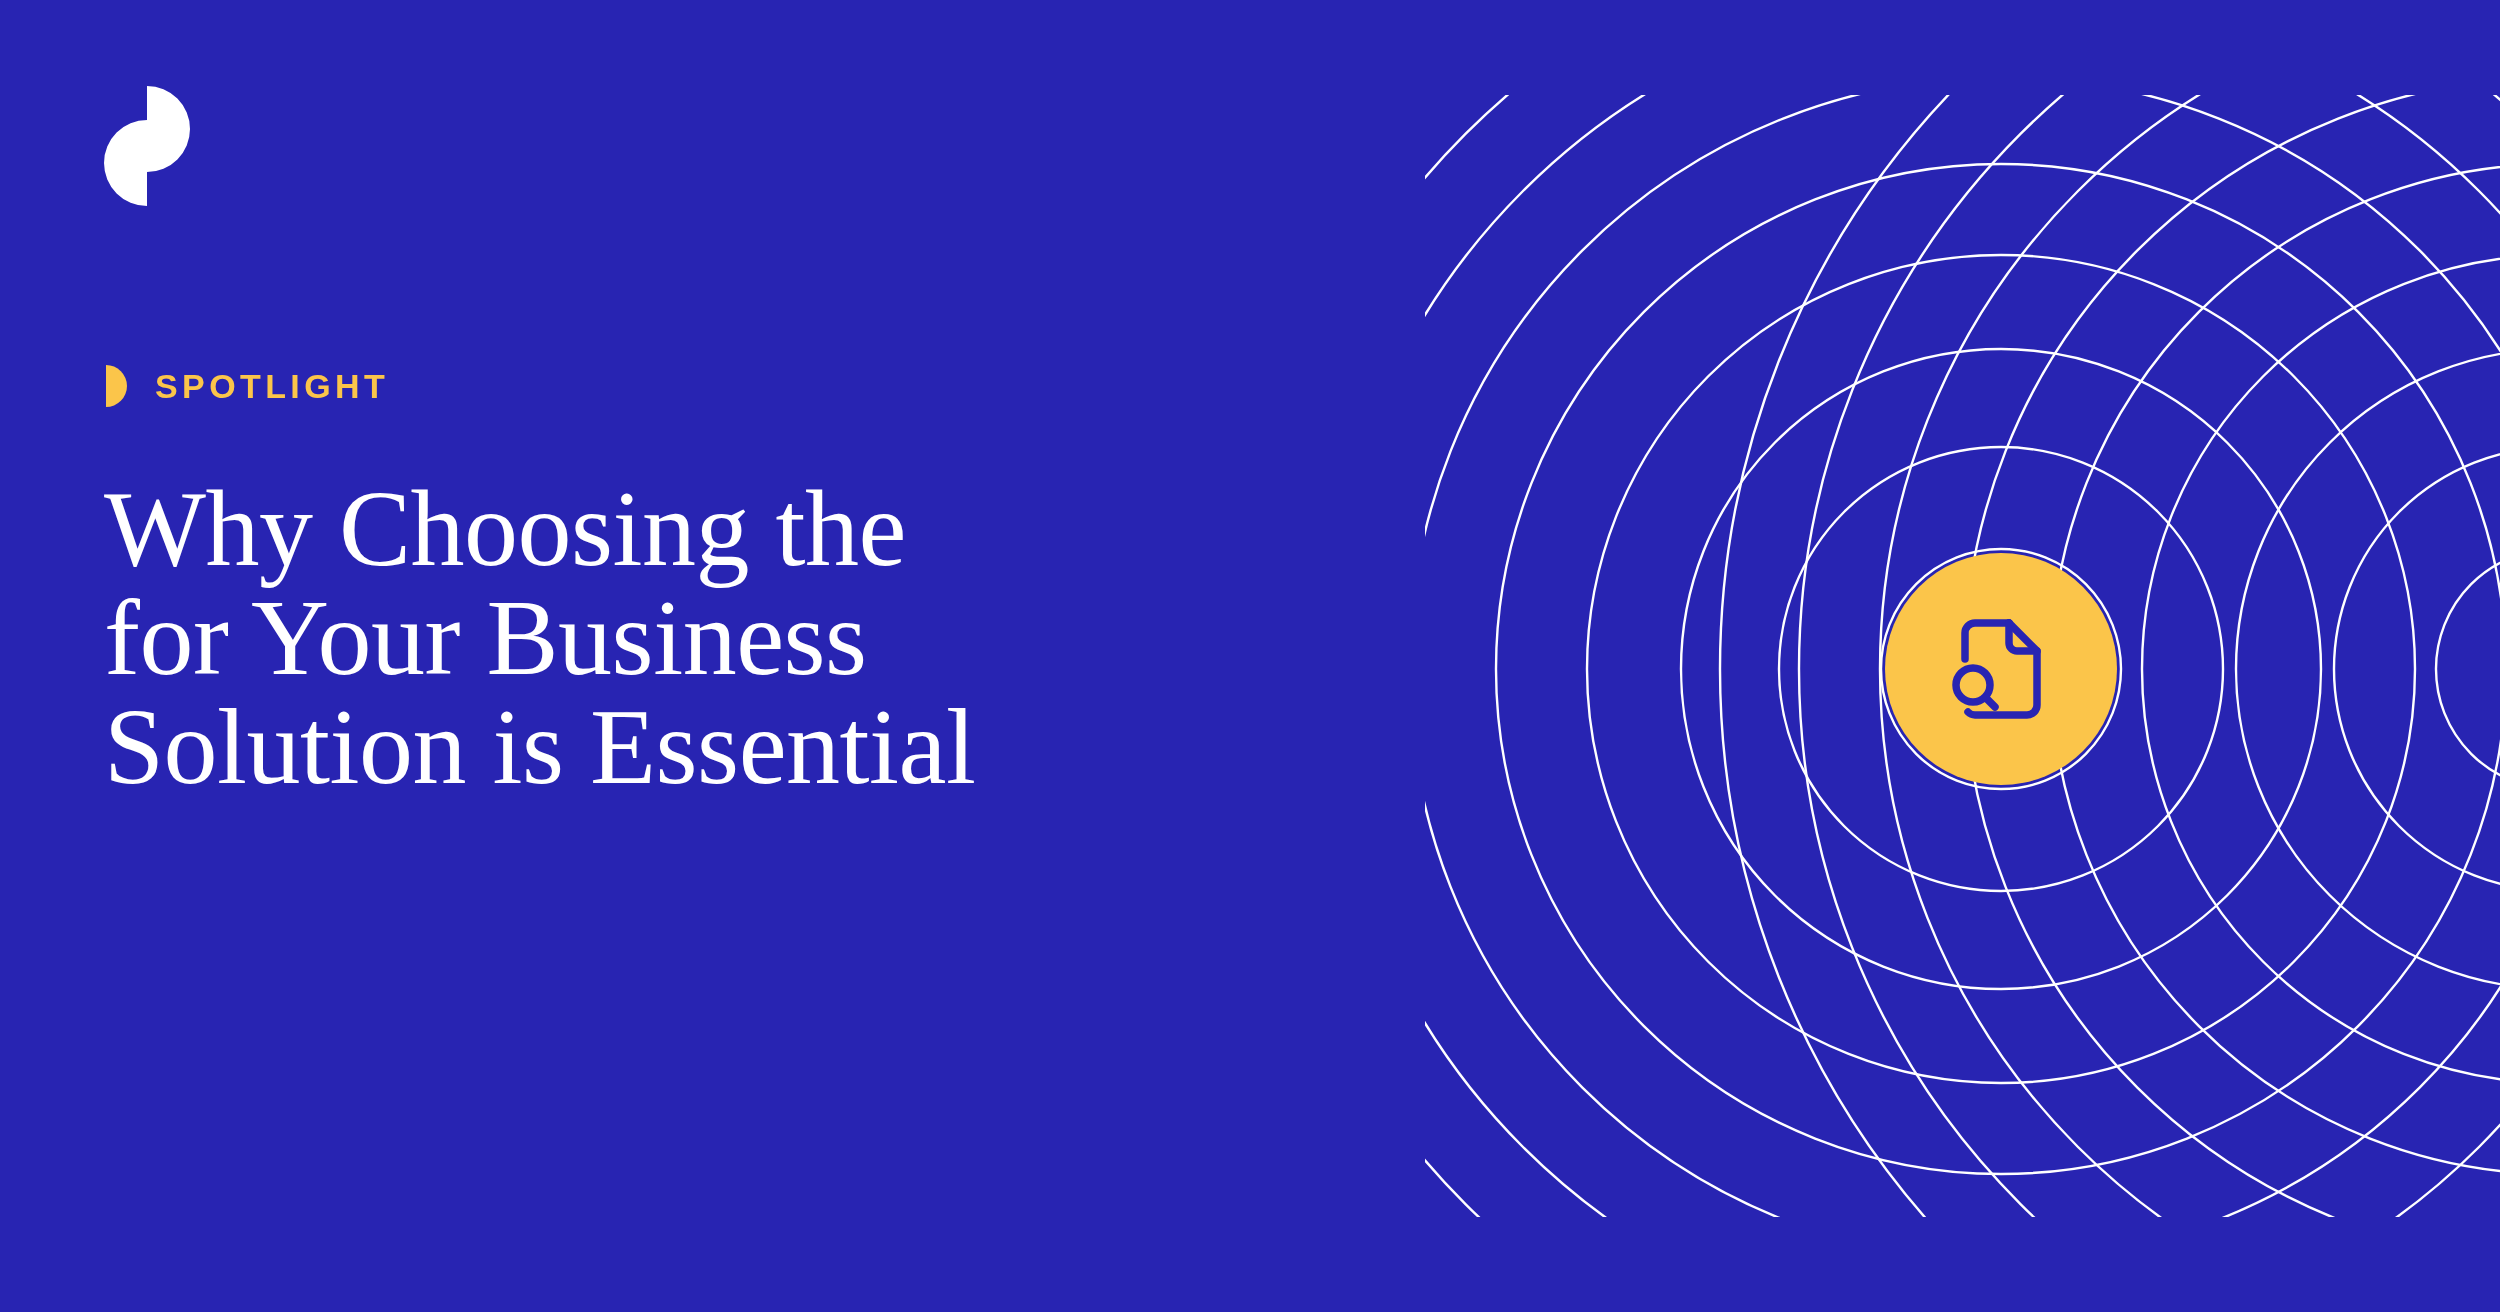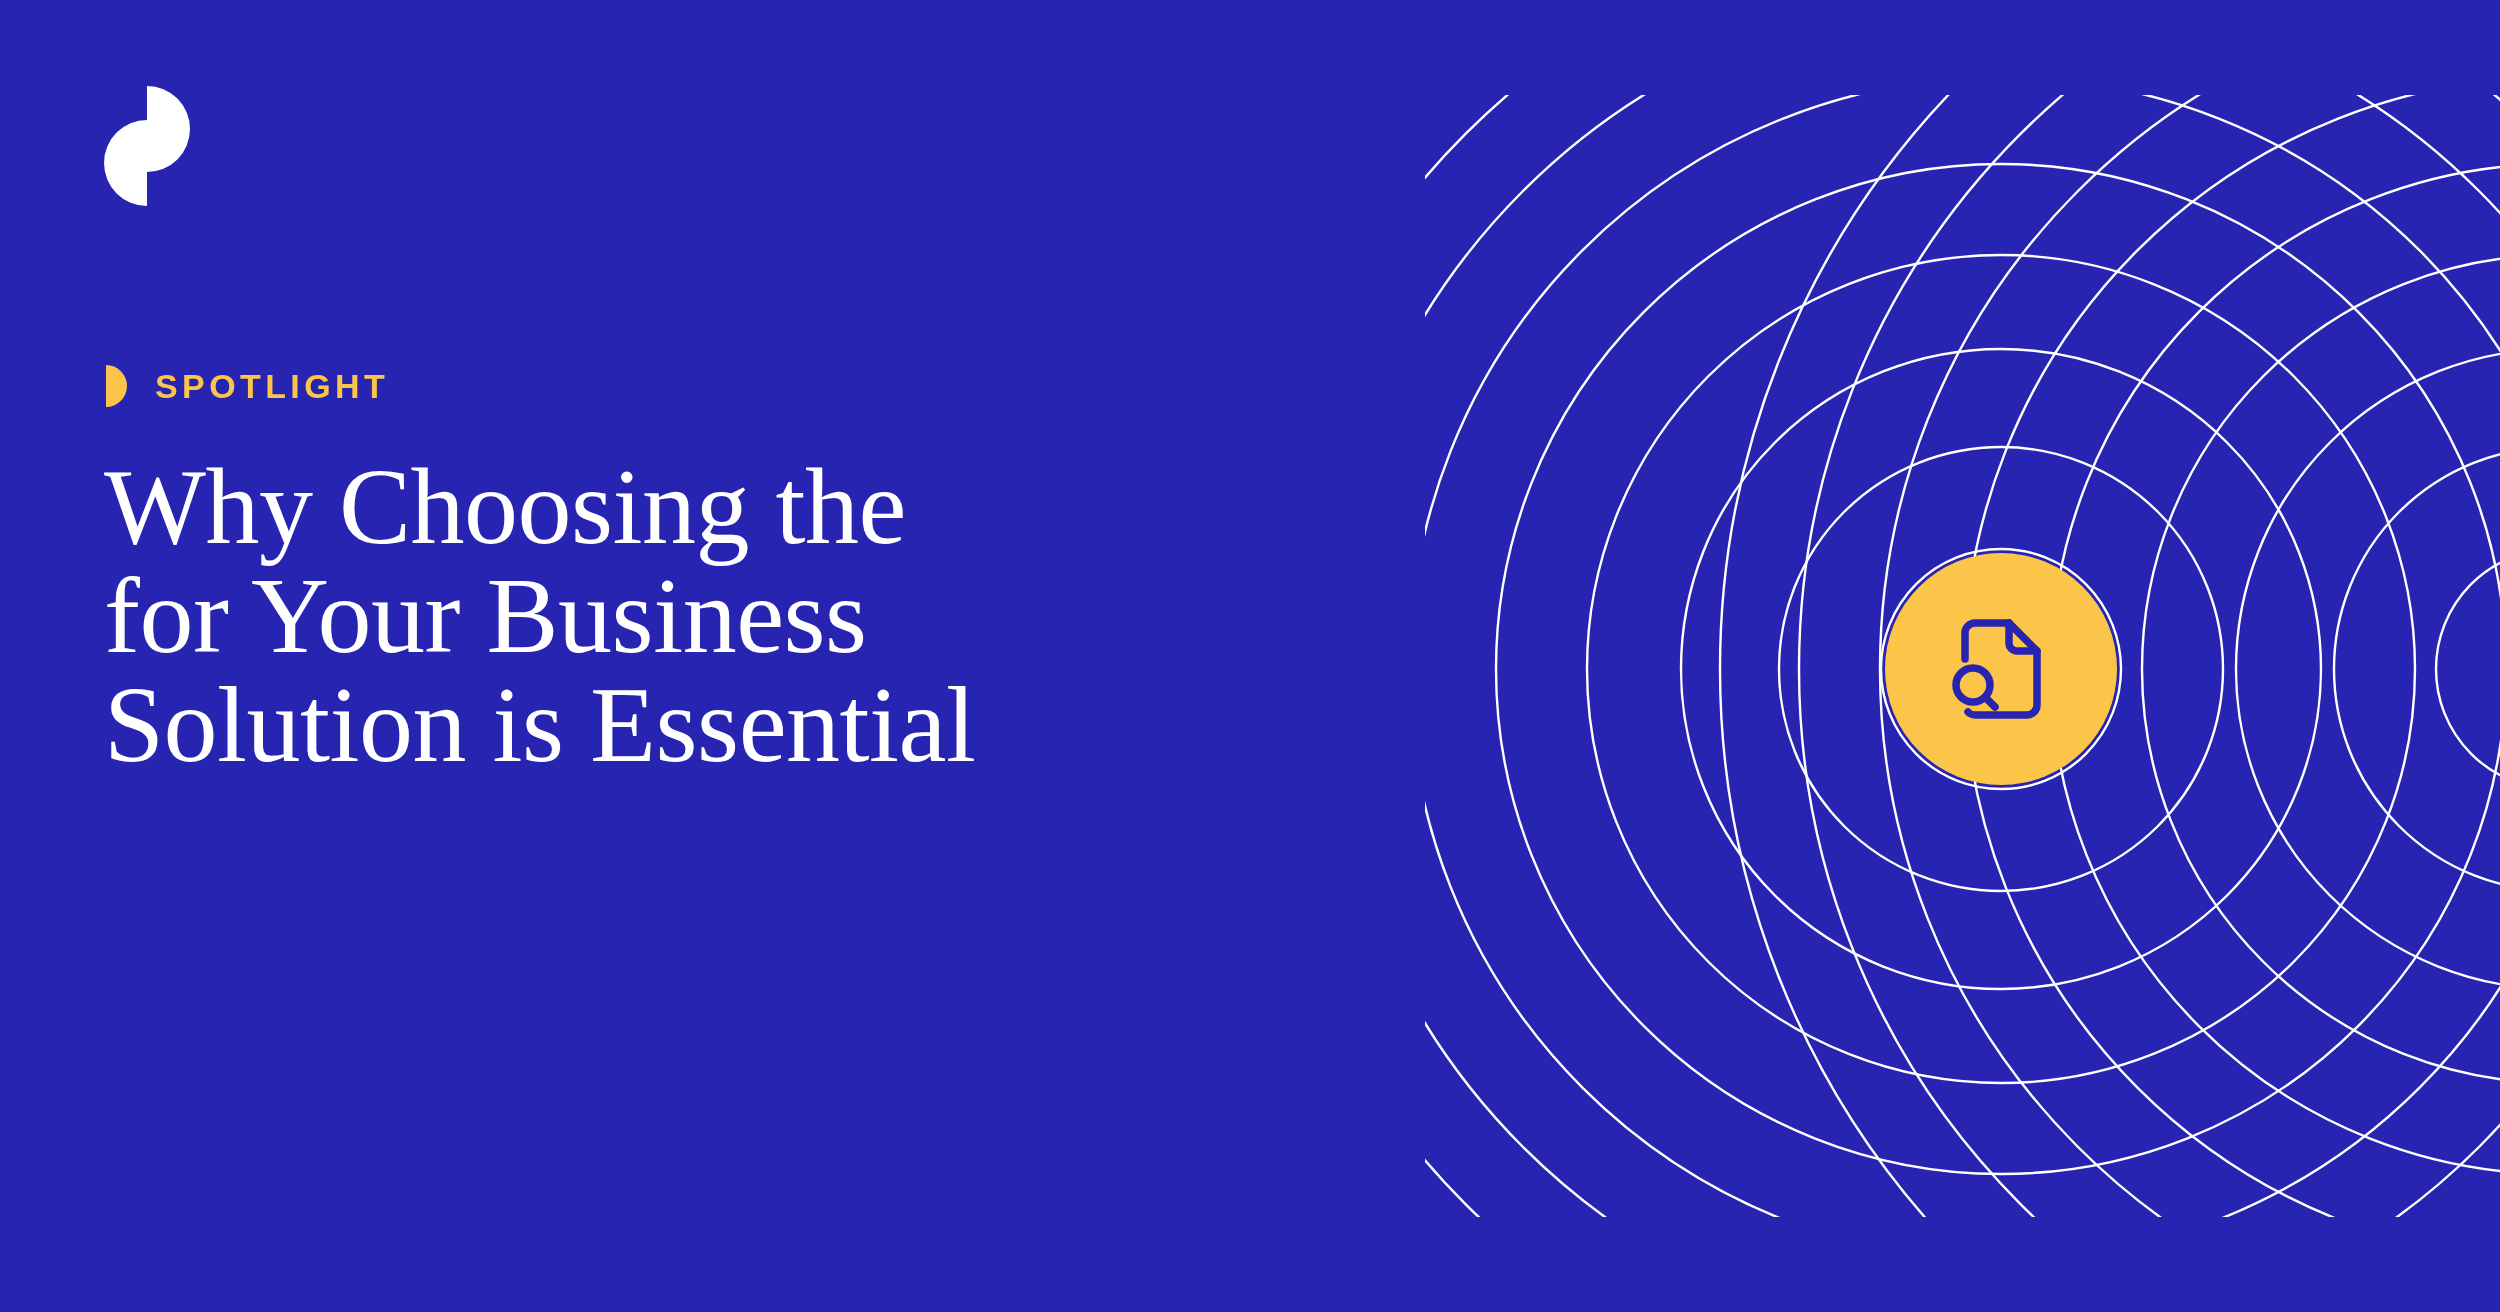--- a/index.html
+++ b/index.html
@@ -85,21 +85,21 @@
     font-size: 34px;
     letter-spacing: 4.4px;
     line-height: 1;
     white-space: nowrap;
   }
 
   
   .headline {
     position: absolute;
     left: 0;
-    top: 452px;
+    top: 474px;
     width: 1150px;
     margin: 0;
     color: #FFFFFF;
     font-family: "Liberation Serif", serif;
     font-weight: 400;
     font-size: 108px;
     line-height: 1.01;
     letter-spacing: -0.5px;
   }
   .headline-line {

